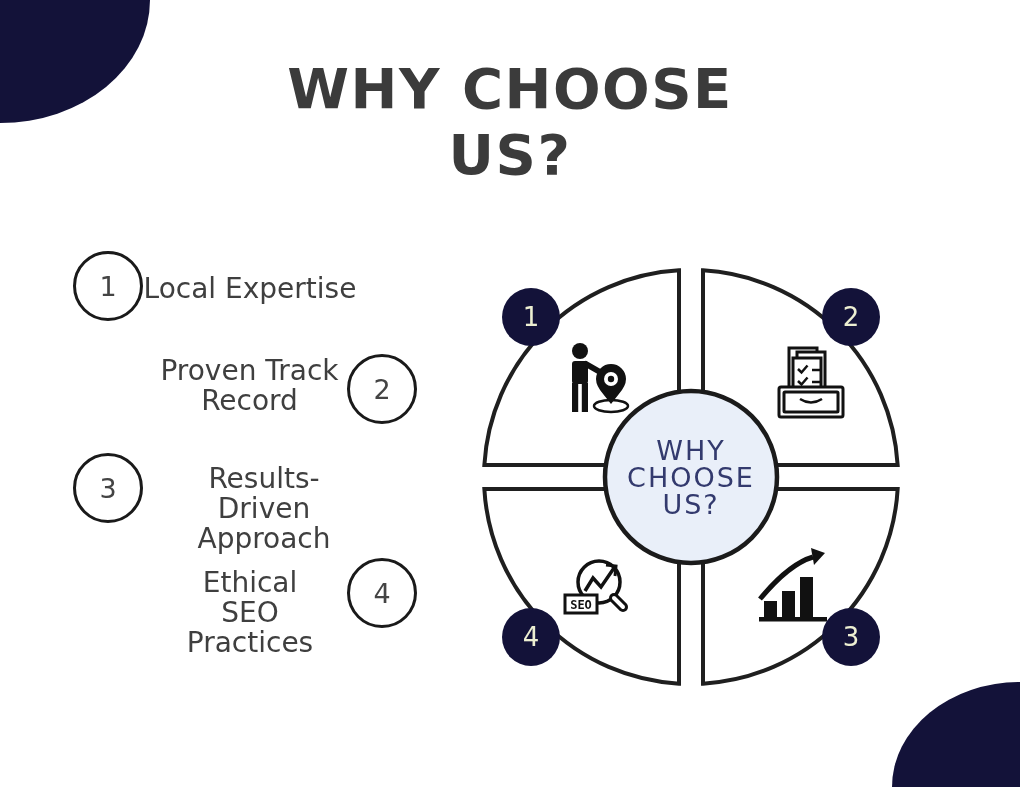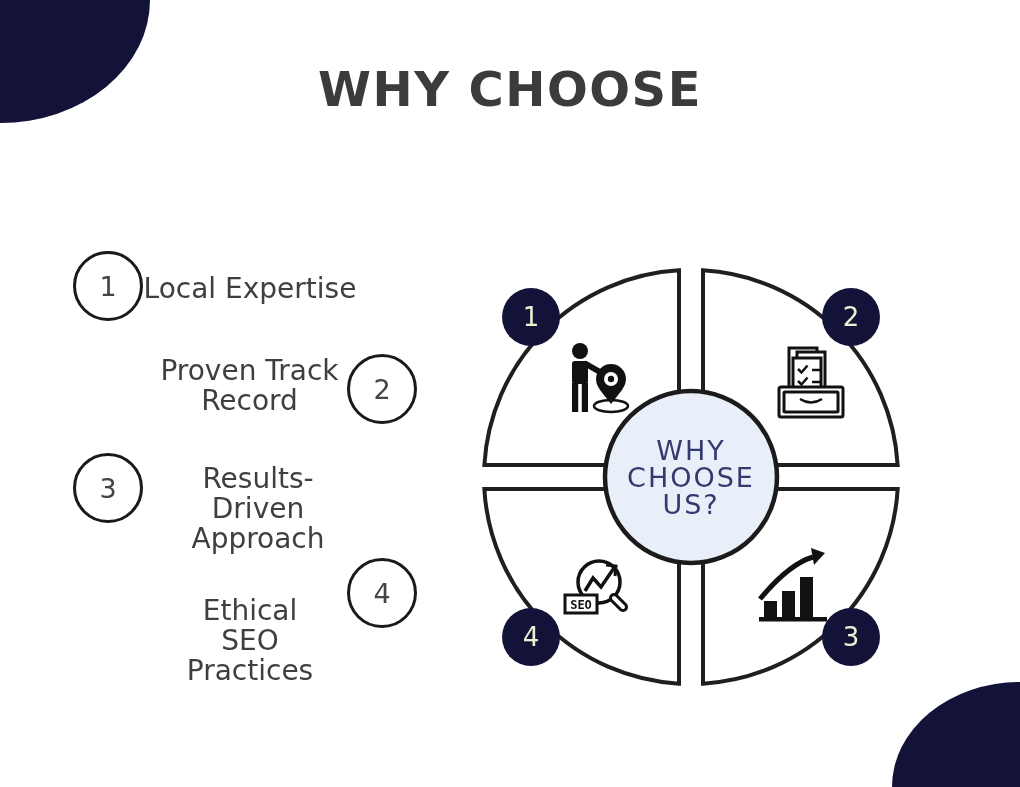--- a/index.html
+++ b/index.html
@@ -19,41 +19,41 @@
     position:relative;width:1020px;height:787px;background:var(--bg);
     overflow:hidden;font-family:"DejaVu Sans","Liberation Sans",sans-serif;
   }
   
   .blob{position:absolute;background:var(--navy);}
   .blob-tl{top:0;left:0;width:150px;height:123px;border-bottom-right-radius:100% 100%;}
   .blob-br{bottom:0;right:0;width:128px;height:105px;border-top-left-radius:100% 100%;}
   
   .title{
     position:absolute;top:56px;left:0;width:100%;text-align:center;
-    font-size:48px;font-weight:700;letter-spacing:1.5px;line-height:66px;
+    font-size:56px;font-weight:700;letter-spacing:1.5px;line-height:66px;
     color:var(--title-text);
   }
   .title span{display:block;}
   
   .num-circle{
     position:absolute;width:70px;height:70px;border:3.5px solid #1a1a1a;
     border-radius:50%;background:#fff;display:flex;align-items:center;justify-content:center;
     font-size:27px;color:#444;
   }
   .reason-label{
     position:absolute;text-align:center;font-size:28px;font-weight:500;
     color:var(--body-text);
   }
   .r1-circle{left:73px;top:251px;}
   .r1-label{left:140px;top:273px;width:220px;line-height:32px;}
   .r2-label{left:157px;top:356px;width:185px;line-height:30px;}
   .r2-circle{left:347px;top:354px;}
   .r3-circle{left:73px;top:453px;}
-  .r3-label{left:163px;top:464px;width:190px;line-height:30px;text-align:center;}
-  .r4-label{left:170px;top:596px;width:160px;line-height:30px;}
+  .r3-label{left:169px;top:464px;width:190px;line-height:30px;text-align:center;}
+  .r4-label{left:170px;top:568px;width:160px;line-height:30px;}
   .r4-circle{left:347px;top:558px;}
   
   .diagram{position:absolute;left:479px;top:265px;width:424px;height:424px;}
   .diagram svg.ring{position:absolute;left:0;top:0;}
   .badge{
     position:absolute;width:58px;height:58px;border-radius:50%;background:var(--navy);
     display:flex;align-items:center;justify-content:center;
     font-size:26px;color:var(--badge-text);
   }
   .badge-q1{left:23px;top:23px;}
@@ -75,20 +75,21 @@
 </head>
 <body>
 
 <div class="canvas">
 
   <div class="blob blob-tl"></div>
   <div class="blob blob-br"></div>
 
   <h1 class="title">
     <span>WHY CHOOSE</span>
+    <span>US?</span>
   </h1>
 
   <div>
     <div class="num-circle r1-circle">
       <span>1</span>
     </div>
     <div class="reason-label r1-label">Local Expertise</div>
 
     <div class="reason-label r2-label">Proven Track Record</div>
     <div class="num-circle r2-circle">

